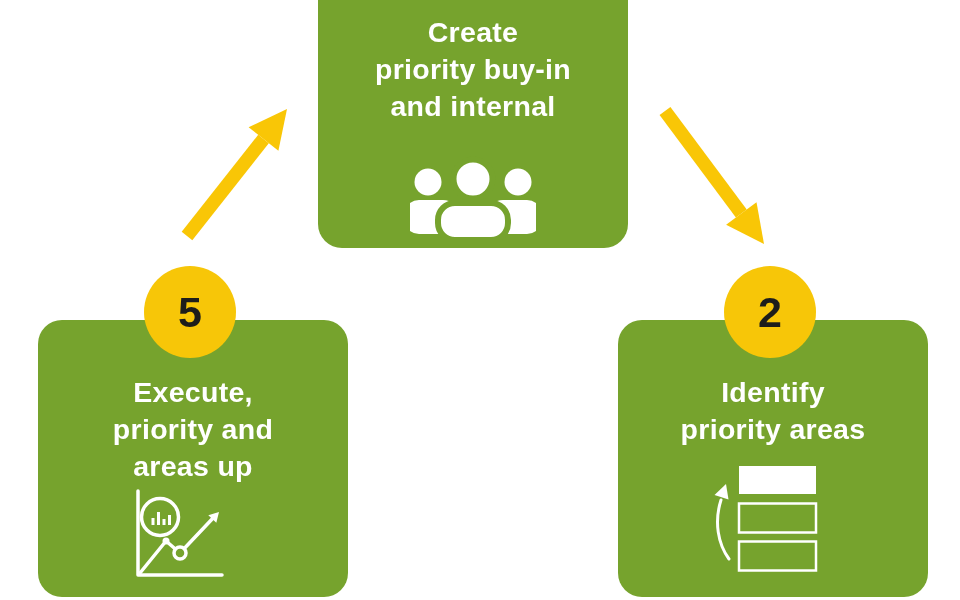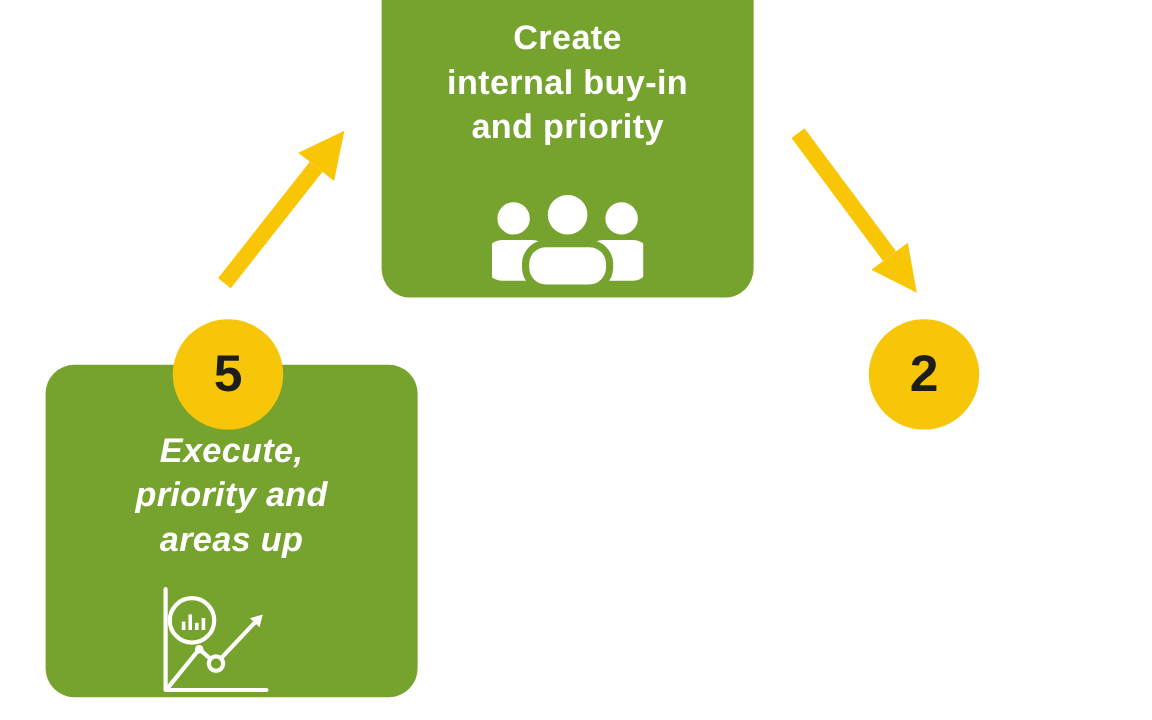--- a/index.html
+++ b/index.html
@@ -15,21 +15,21 @@
     overflow: hidden;
     background: var(--background, #ffffff);
   }
   .box {
     position: absolute;
     width: 310px;
     background: var(--box_green, #76A32D);
     border-radius: 24px;
   }
   .box-top   { left: 318px; top: -26px; height: 274px; }
-  .box-left  { left: 38px;  top: 304px; height: 277px; font-style: italic; }
+  .box-left  { left: 38px;  top: 320px; height: 277px; }
   .box-right { left: 618px; top: 320px; height: 277px; }
   .box-label {
     width: 100%;
     text-align: center;
     color: var(--label_text, #ffffff);
     font-weight: 700;
     font-size: 28.5px;
     line-height: 37px;
     letter-spacing: 0.3px;
   }
@@ -74,33 +74,39 @@
     </g>
     <g>
       <line x1="665" y1="111" x2="741.3" y2="213.5" style="stroke:var(--arrow_yellow,#F9C606)" stroke-width="13.5"></line>
       <polygon points="764,244 756.5,202.2 726.1,224.8" style="fill:var(--arrow_yellow,#F9C606)"></polygon>
     </g>
   </svg>
 
   <section class="box box-top">
     <div class="box-label">
       <div>Create</div>
-      <div>internal buy-in</div>
-      <div>and priority</div>
+      <div>priority buy-in</div>
+      <div>and internal</div>
     </div>
   </section>
 
   <section class="box box-left">
     <div class="box-label">
       <div>Execute,</div>
       <div>priority and</div>
       <div>areas up</div>
     </div>
   </section>
 
+  <section class="box box-right">
+    <div class="box-label">
+      <div>Identify</div>
+      <div>priority areas</div>
+    </div>
+  </section>
 
   <div class="badge badge-left">
     <span>5</span>
   </div>
   <div class="badge badge-right">
     <span>2</span>
   </div>
 
   <svg class="icon-svg people-icon" viewBox="0 0 126 84" aria-hidden="true">
     <rect x="-6" y="44" width="54" height="34" rx="15" fill="#ffffff"></rect>

